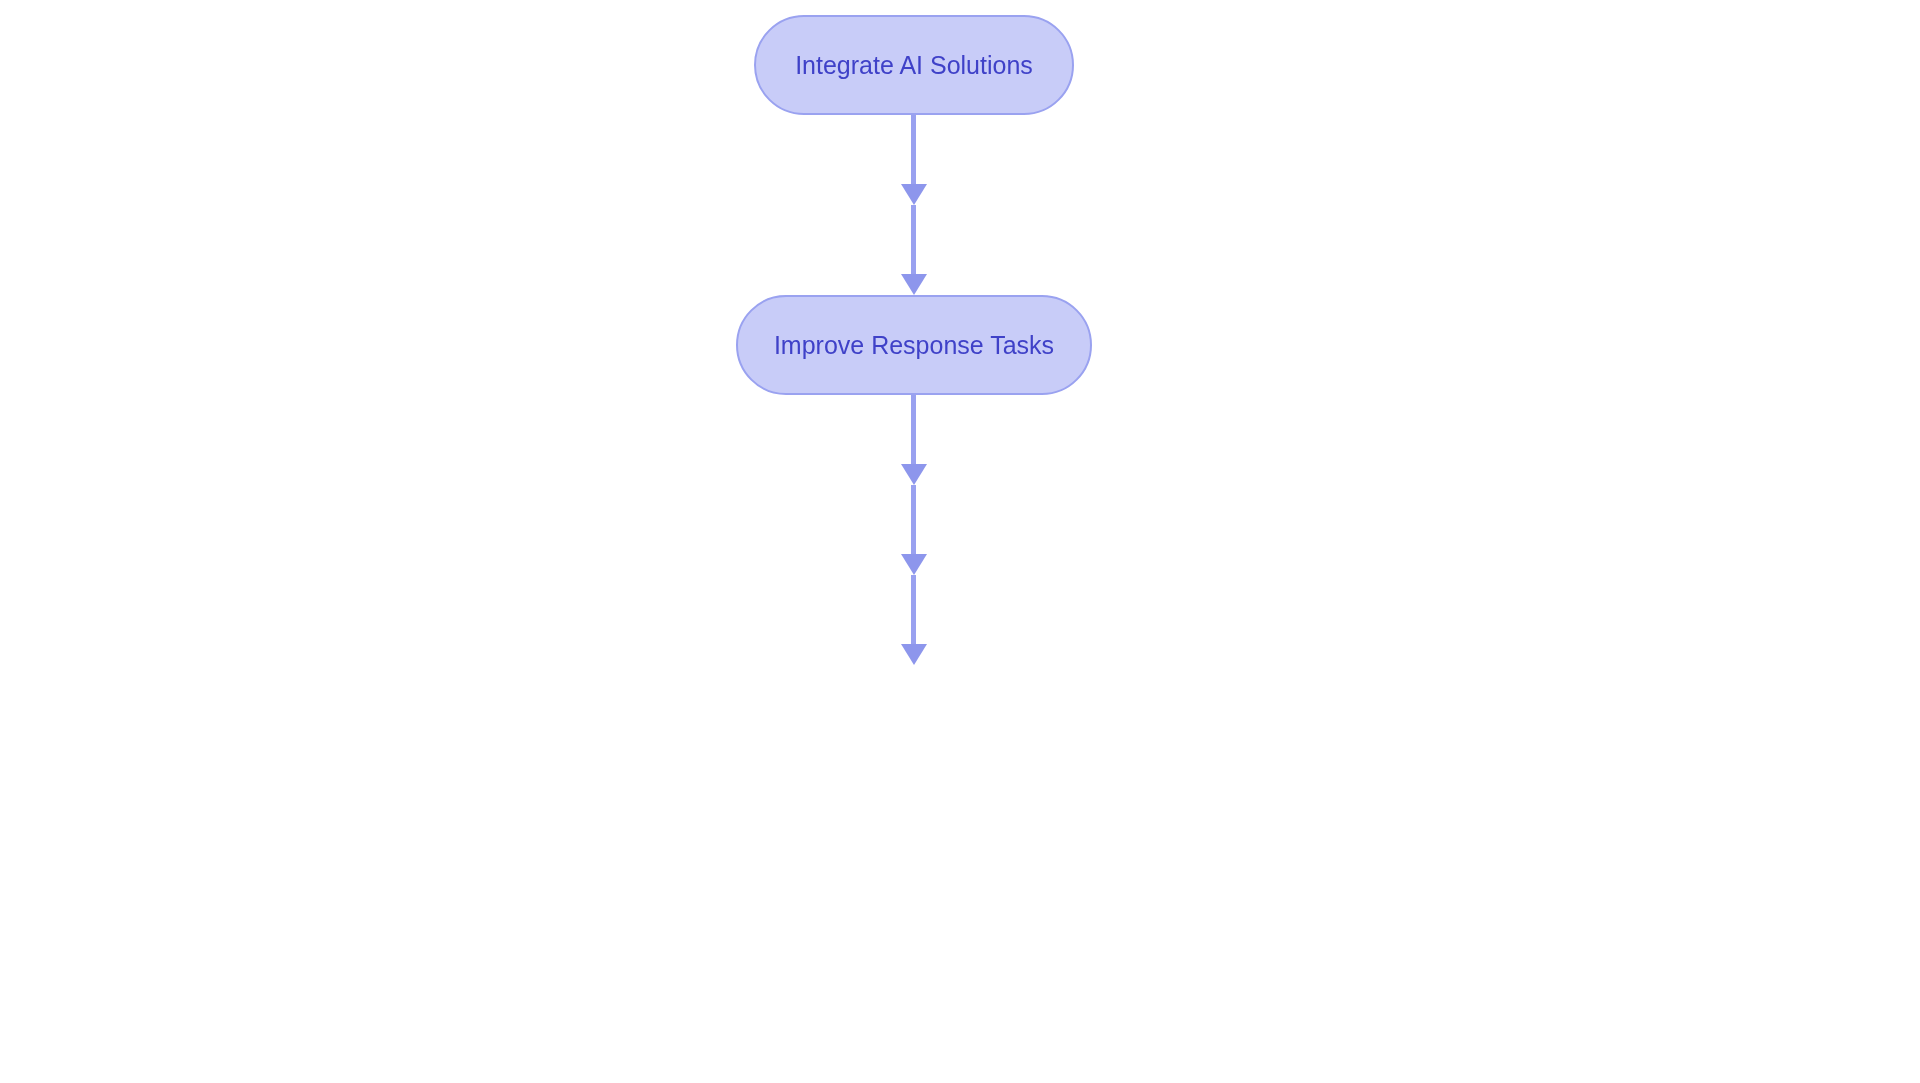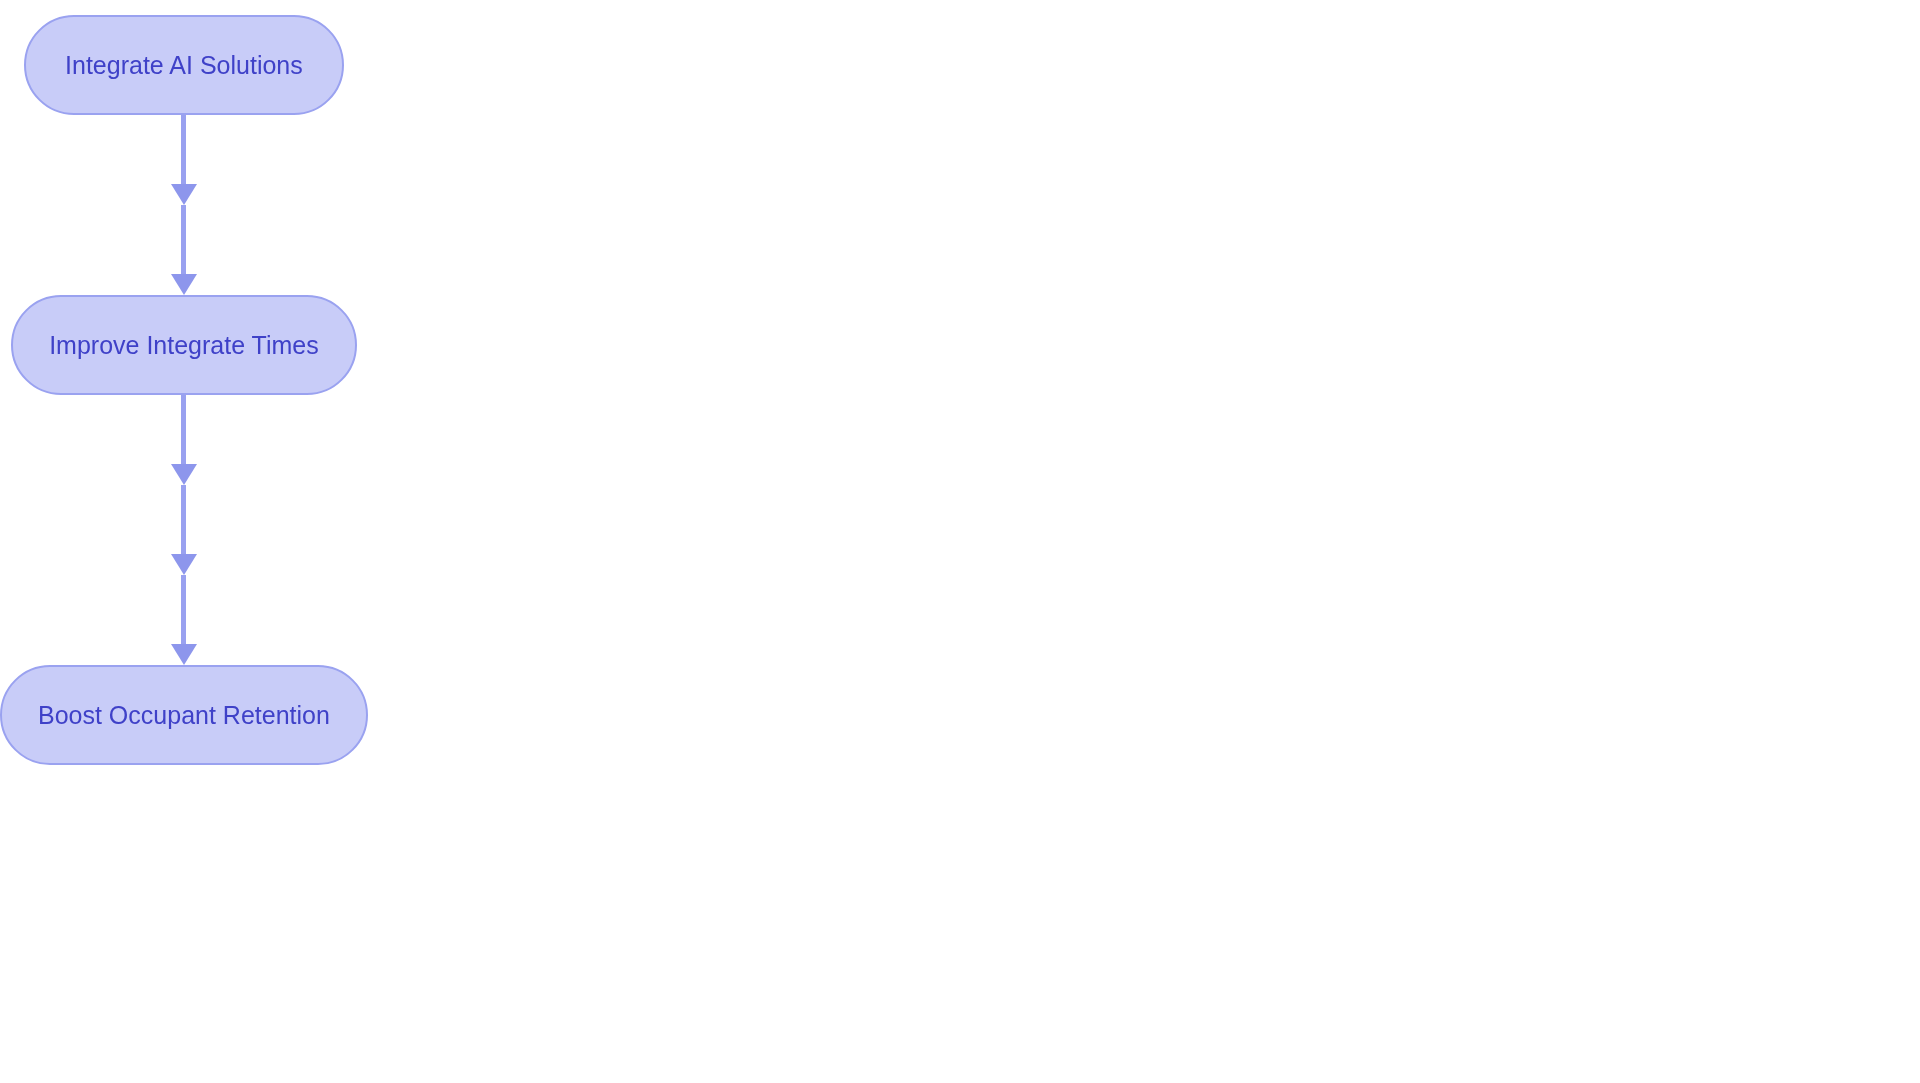--- a/index.html
+++ b/index.html
@@ -12,21 +12,21 @@
   }
   *{margin:0;padding:0;box-sizing:border-box;}
   html,body{
     width:1920px;height:1083px;
     background:var(--bg);
     font-family:"Liberation Sans","DejaVu Sans",sans-serif;
     overflow:hidden;
   }
   .canvas{
     width:1784px;height:1083px;
-    display:flex;
+    display:flex;justify-content:center;padding-left:44px;
   }
   .flowchart{
     padding-top:15px;
     display:flex;
     flex-direction:column;
     align-items:center;
   }
   .node{
     height:100px;
     padding:0 36px;
@@ -73,31 +73,28 @@
       </div>
       <div class="connector">
         <div class="arrow-line"></div>
         <div class="arrow-head"></div>
       </div>
       <div class="connector">
         <div class="arrow-line"></div>
         <div class="arrow-head"></div>
       </div>
       <div class="node">
-        <span class="node-label">Improve Integrate Times</span>
+        <span class="node-label">Improve Response Tasks</span>
       </div>
       <div class="connector">
         <div class="arrow-line"></div>
         <div class="arrow-head"></div>
       </div>
       <div class="connector">
         <div class="arrow-line"></div>
         <div class="arrow-head"></div>
       </div>
       <div class="connector">
         <div class="arrow-line"></div>
         <div class="arrow-head"></div>
       </div>
-      <div class="node">
-        <span class="node-label">Boost Occupant Retention</span>
-      </div>
     </div>
 </div>
 
 </body></html>

